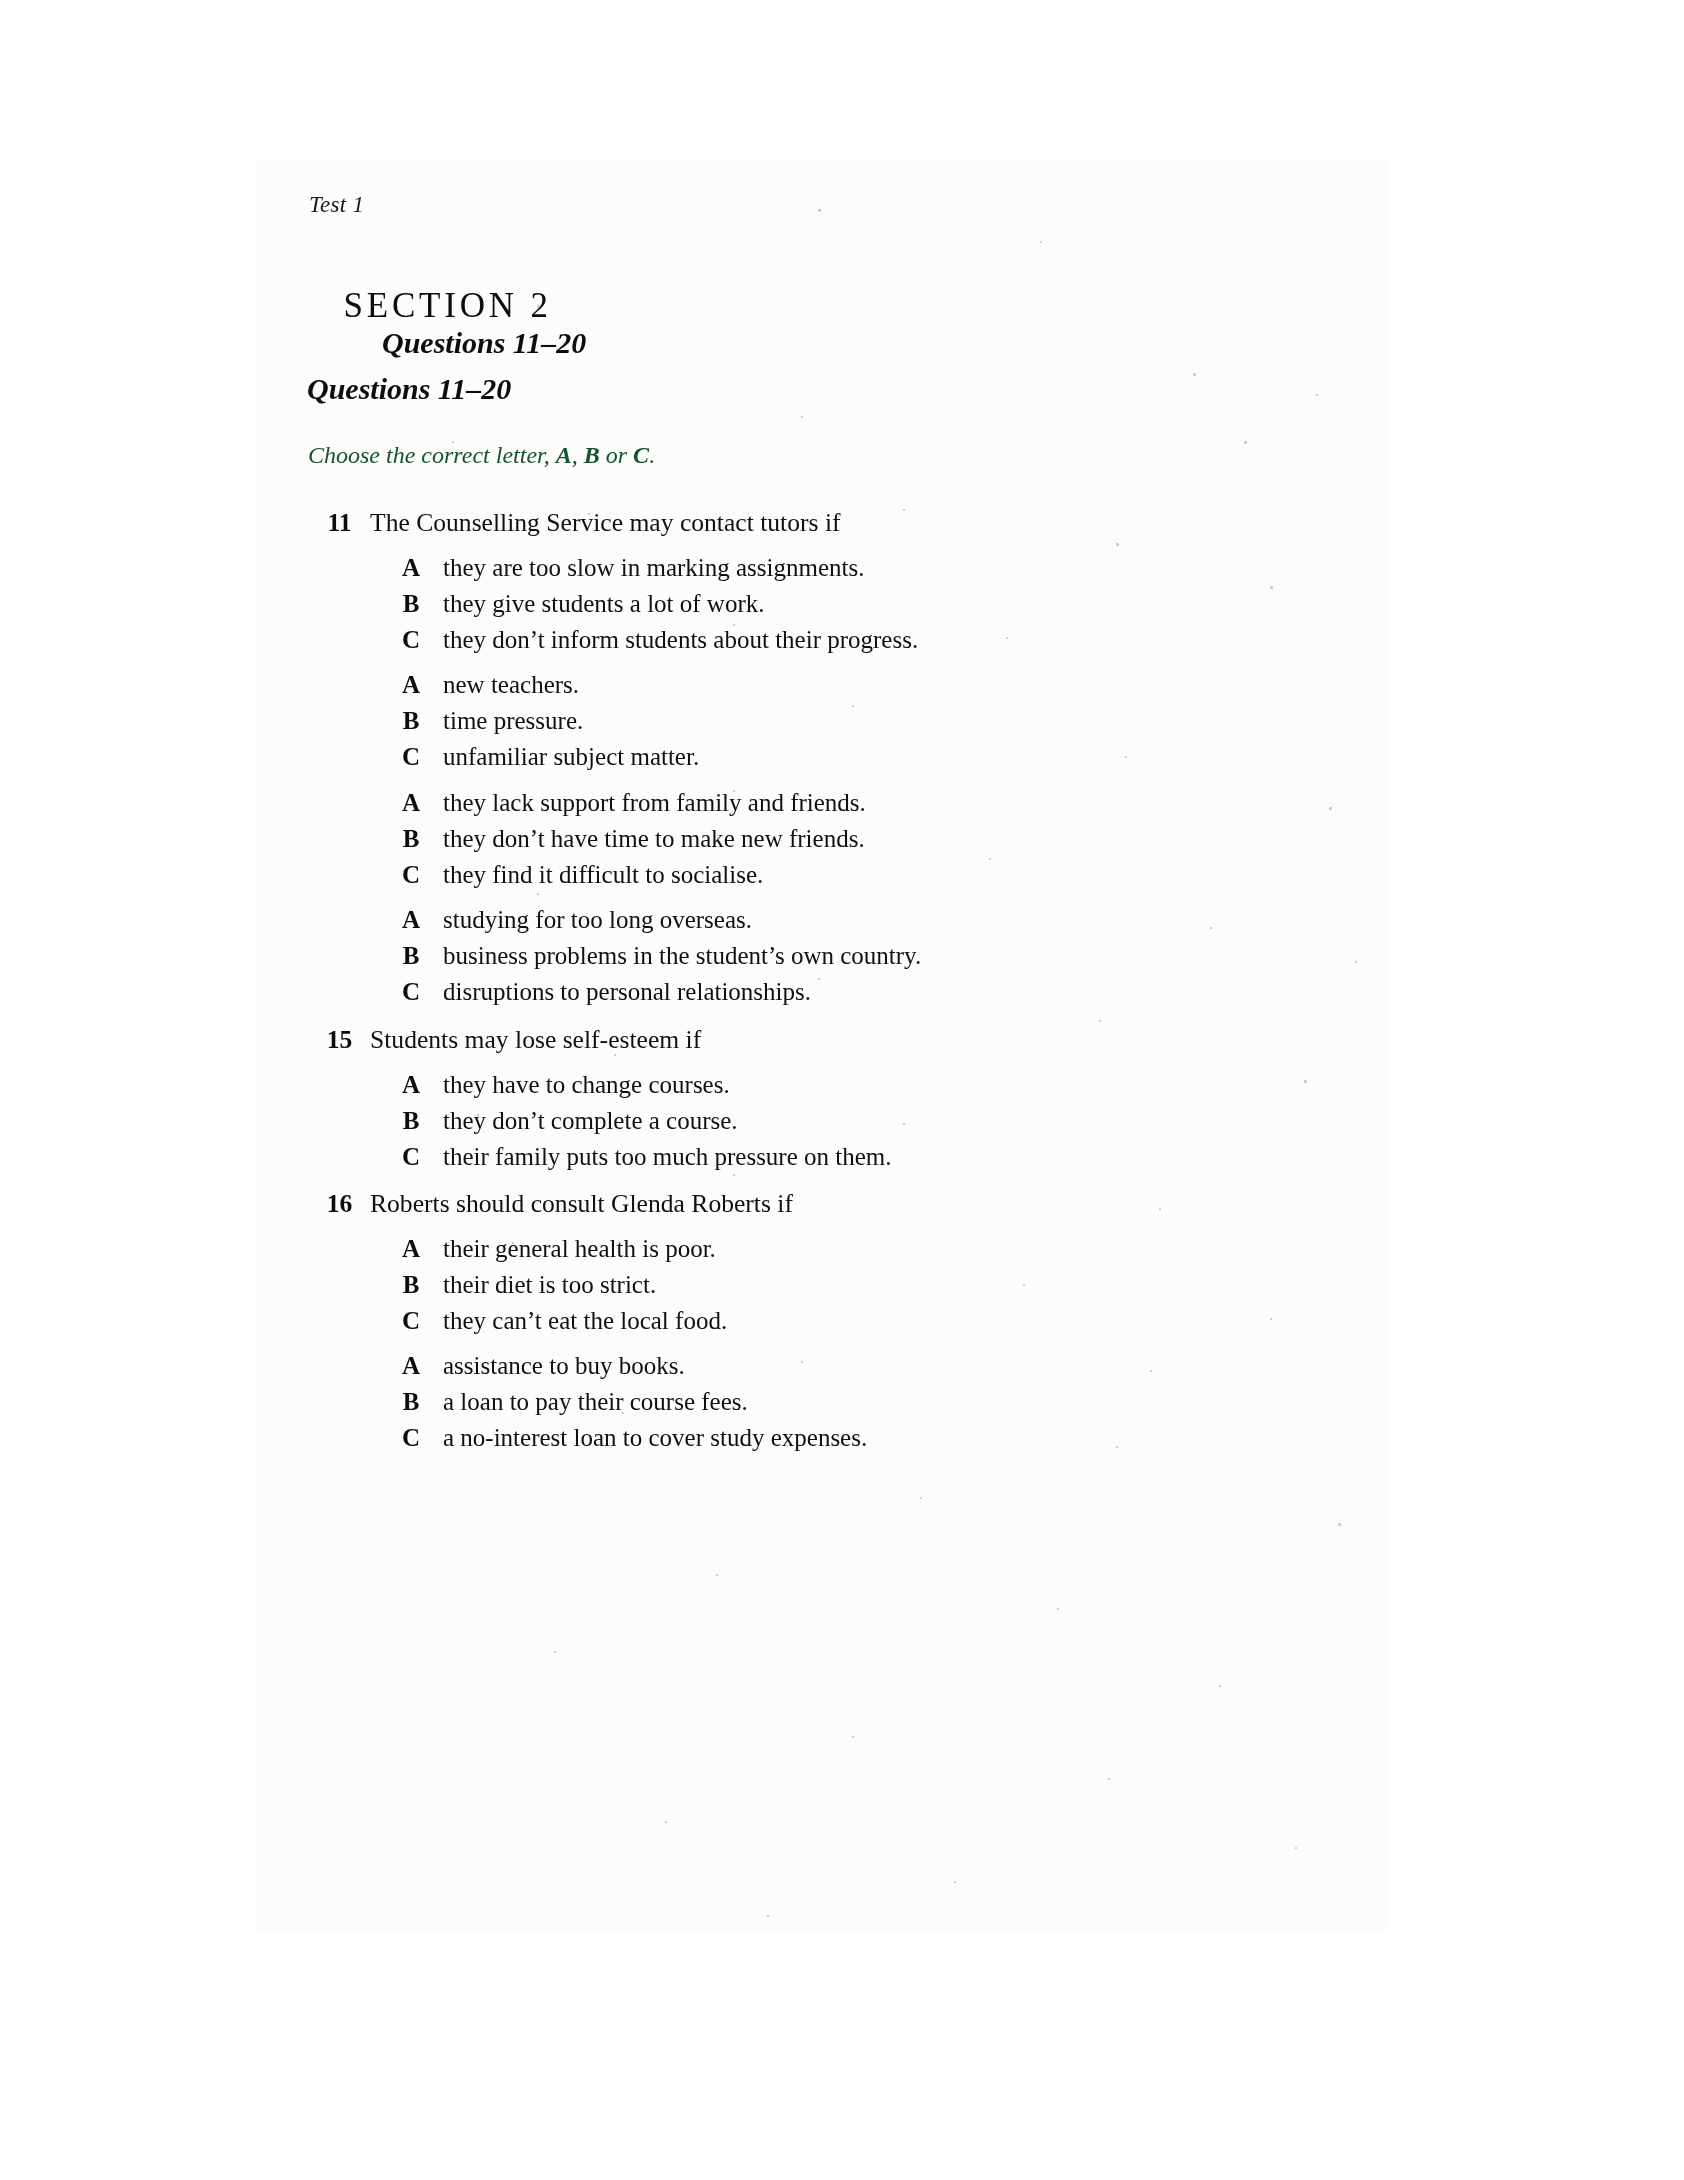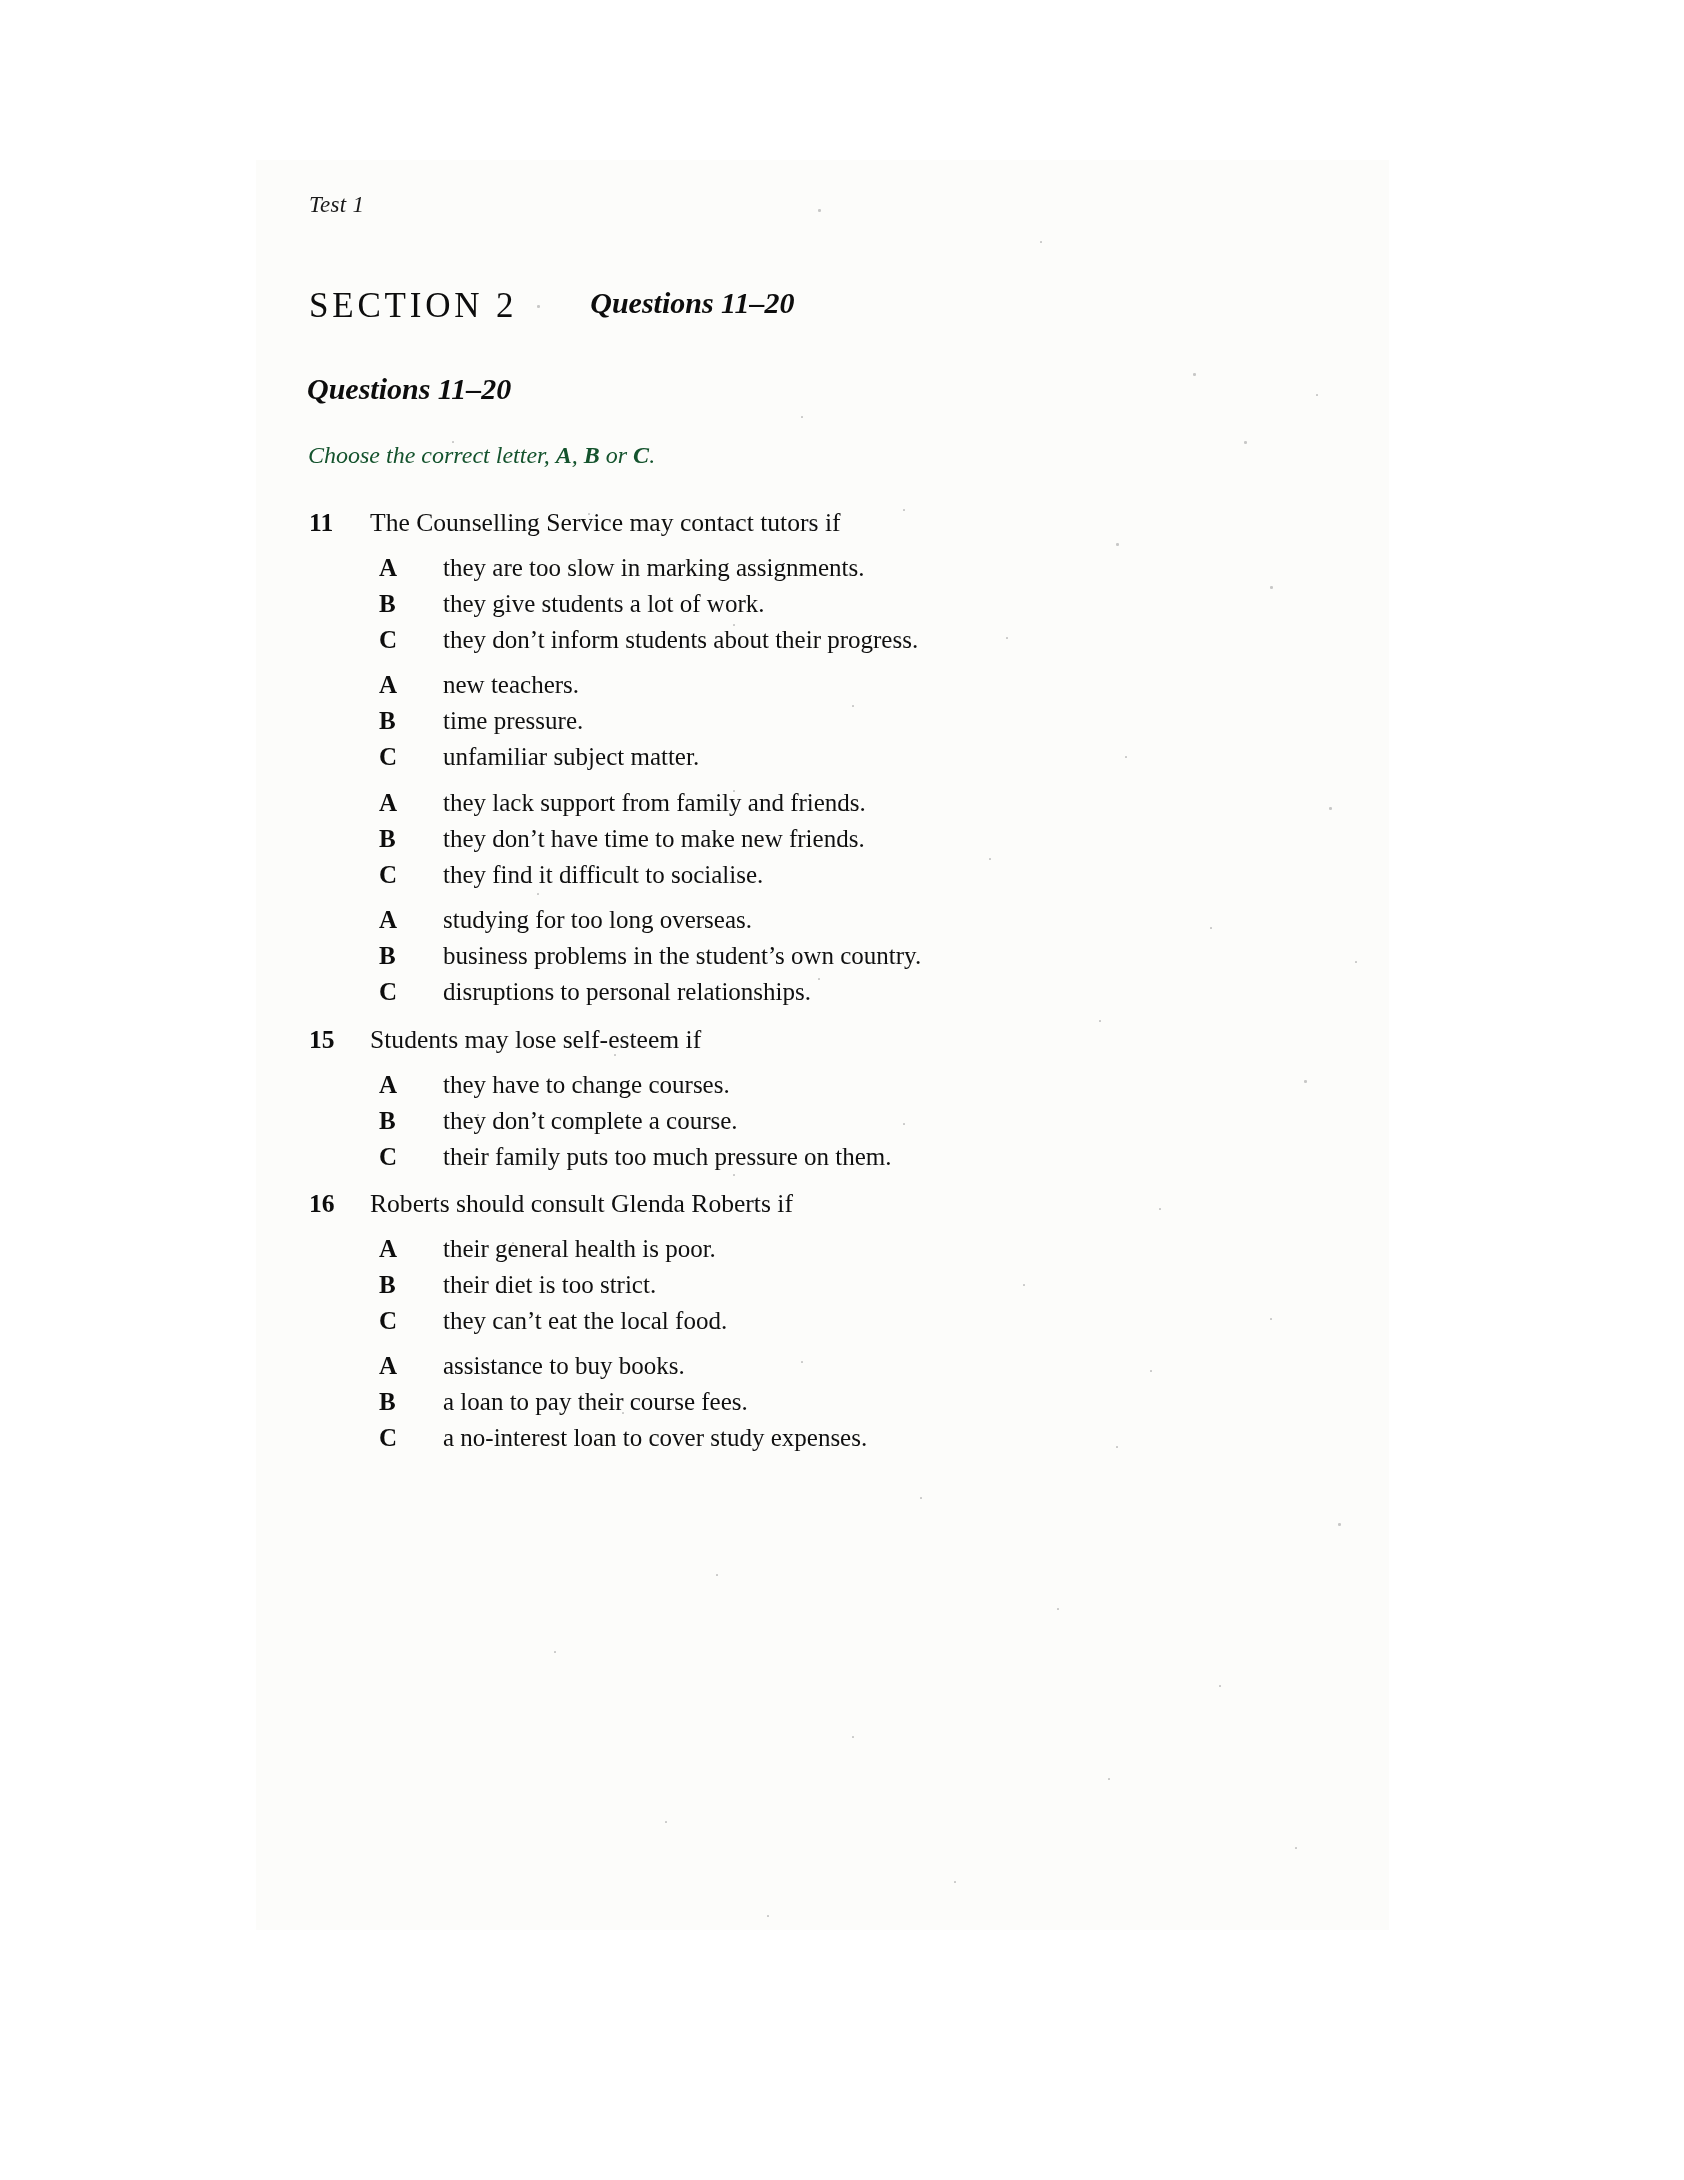--- a/index.html
+++ b/index.html
@@ -42,21 +42,22 @@
     font-size: 23px;
     letter-spacing: 0.3px;
     color: #1a1a1a;
   }
 
   .section-row {
     position: absolute;
     left: 309px;
     top: 286px;
     display: flex;
-    align-items: flex-start;
+    align-items: center;
+    flex-direction: column;
   }
   .section-title {
     font-size: 35px;
     letter-spacing: 3.8px;
     font-weight: 400;
     color: #0d0d0d;
     white-space: nowrap;
   }
   .section-range {
     font-size: 30px;
@@ -89,20 +90,21 @@
   .instruction b {
     font-weight: bold;
     font-style: italic;
   }
 
   #questions {
     position: absolute;
     left: 0;
     top: 508px;
     width: 1668px;
+    text-align: center;
   }
 
   .question-block {
     position: relative;
     margin-bottom: 20.4px;
   }
 
   .question-line {
     position: relative;
     display: flex;

